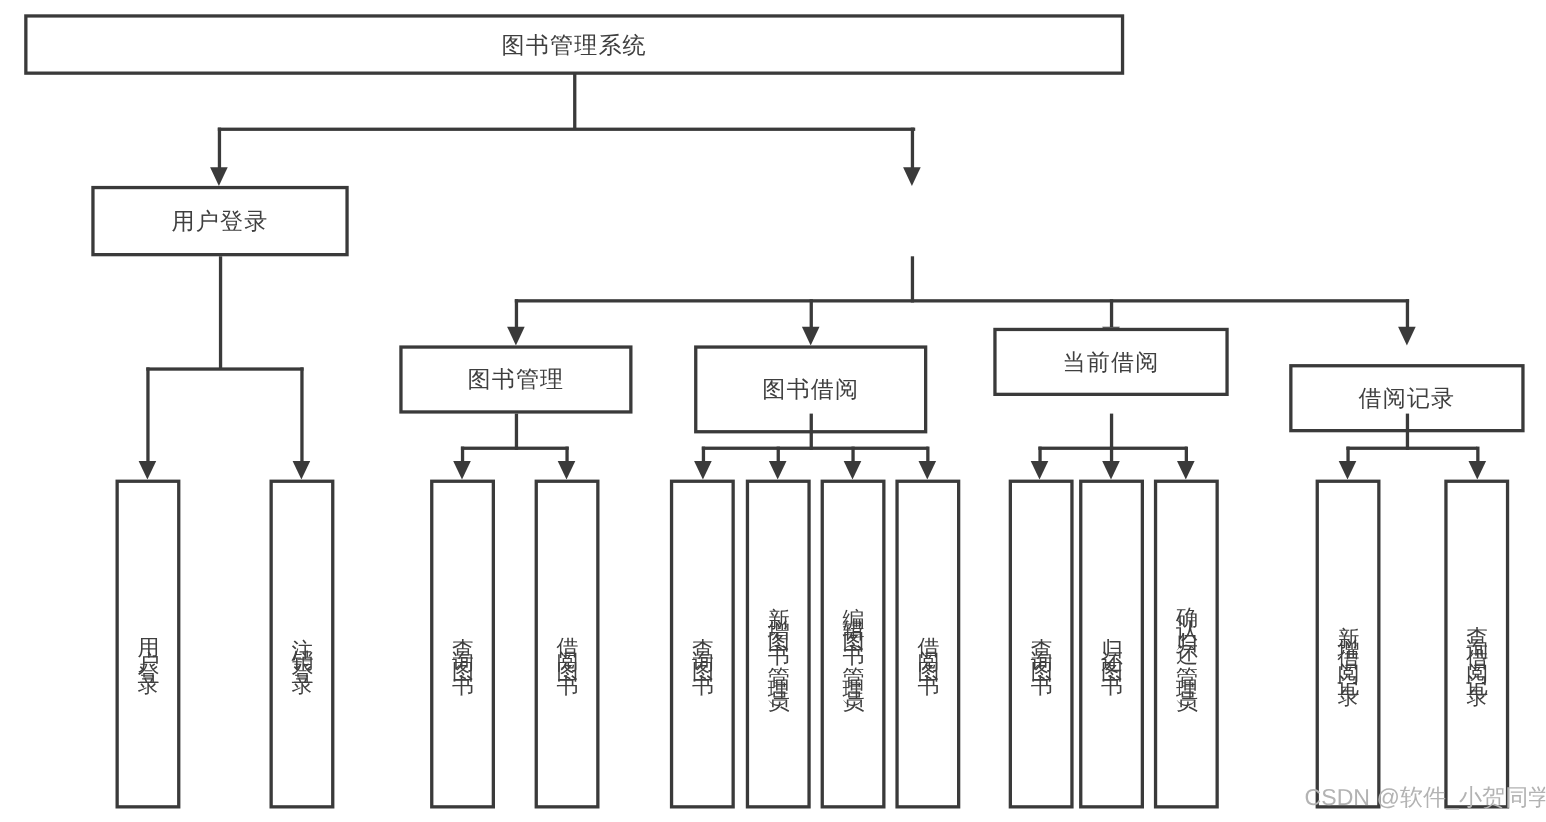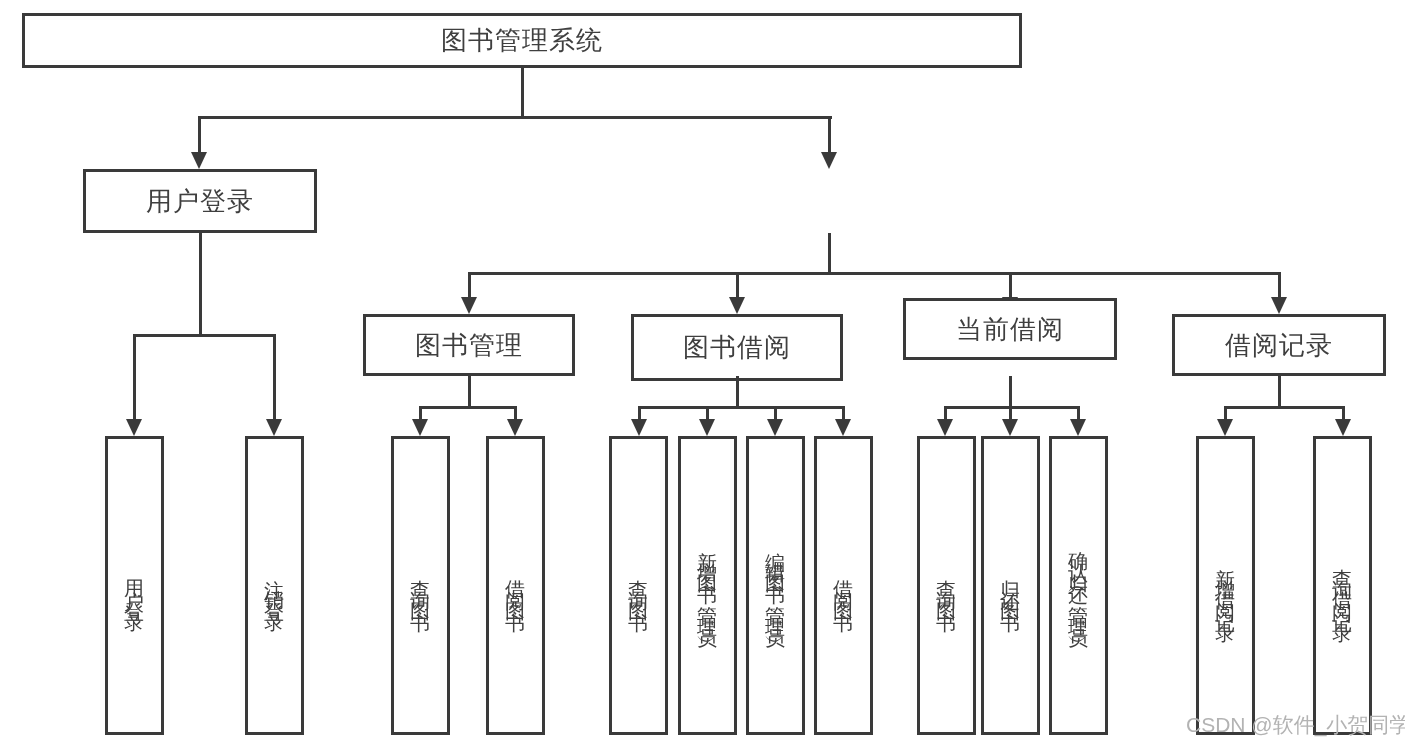--- a/index.html
+++ b/index.html
@@ -4,21 +4,21 @@
 <style>
   html,body{margin:0;padding:0;background:#ffffff;}
   .stage{
     position:relative;width:1405px;height:747px;background:#ffffff;overflow:hidden;
     font-family:"Liberation Sans","DejaVu Sans",sans-serif;color:#3f3f3f;
   }
   .box{
     position:absolute;box-sizing:border-box;border:3px solid #3a3a3a;background:#ffffff;
     display:flex;align-items:center;justify-content:center;text-align:center;
   }
-  .hbox{font-size:26px;letter-spacing:1px;}
+  .hbox{font-size:21px;letter-spacing:1px;}
   .vbox{
     writing-mode:vertical-rl;text-orientation:mixed;
     font-size:20px;letter-spacing:11px;line-height:1;
   }
   .vl{position:absolute;width:3px;background:#3a3a3a;}
   .hl{position:absolute;height:3px;background:#3a3a3a;}
   .ah{
     position:absolute;width:0;height:0;
     border-left:8px solid transparent;border-right:8px solid transparent;
     border-top:17px solid #3a3a3a;
@@ -62,27 +62,27 @@
   <div class="vl" style="left:736px;top:272px;height:27px;"></div>
   <div class="ah" style="left:729px;top:297px;"></div>
   <div class="vl" style="left:1009px;top:272px;height:27px;"></div>
   <div class="ah" style="left:1002px;top:297px;"></div>
   <div class="vl" style="left:1278px;top:272px;height:27px;"></div>
   <div class="ah" style="left:1271px;top:297px;"></div>
 
   <div class="box hbox" style="left:363px;top:314px;width:212px;height:62px;">
     <span>图书管理</span>
   </div>
-  <div class="box hbox" style="left:631px;top:314px;width:212px;height:67px;">
+  <div class="box hbox" style="left:631px;top:314px;width:212px;height:80px;">
     <span>图书借阅</span>
   </div>
   <div class="box hbox" style="left:903px;top:298px;width:214px;height:62px;">
     <span>当前借阅</span>
   </div>
-  <div class="box hbox" style="left:1172px;top:314px;width:214px;height:62px;">
+  <div class="box hbox" style="left:1172px;top:331px;width:214px;height:62px;">
     <span>借阅记录</span>
   </div>
 
   <div class="vl" style="left:468px;top:376px;height:33px;"></div>
   <div class="hl" style="left:419px;top:406px;width:98px;"></div>
   <div class="vl" style="left:419px;top:406px;height:16px;"></div>
   <div class="ah" style="left:412px;top:419px;"></div>
   <div class="vl" style="left:514px;top:406px;height:16px;"></div>
   <div class="ah" style="left:507px;top:419px;"></div>
 

